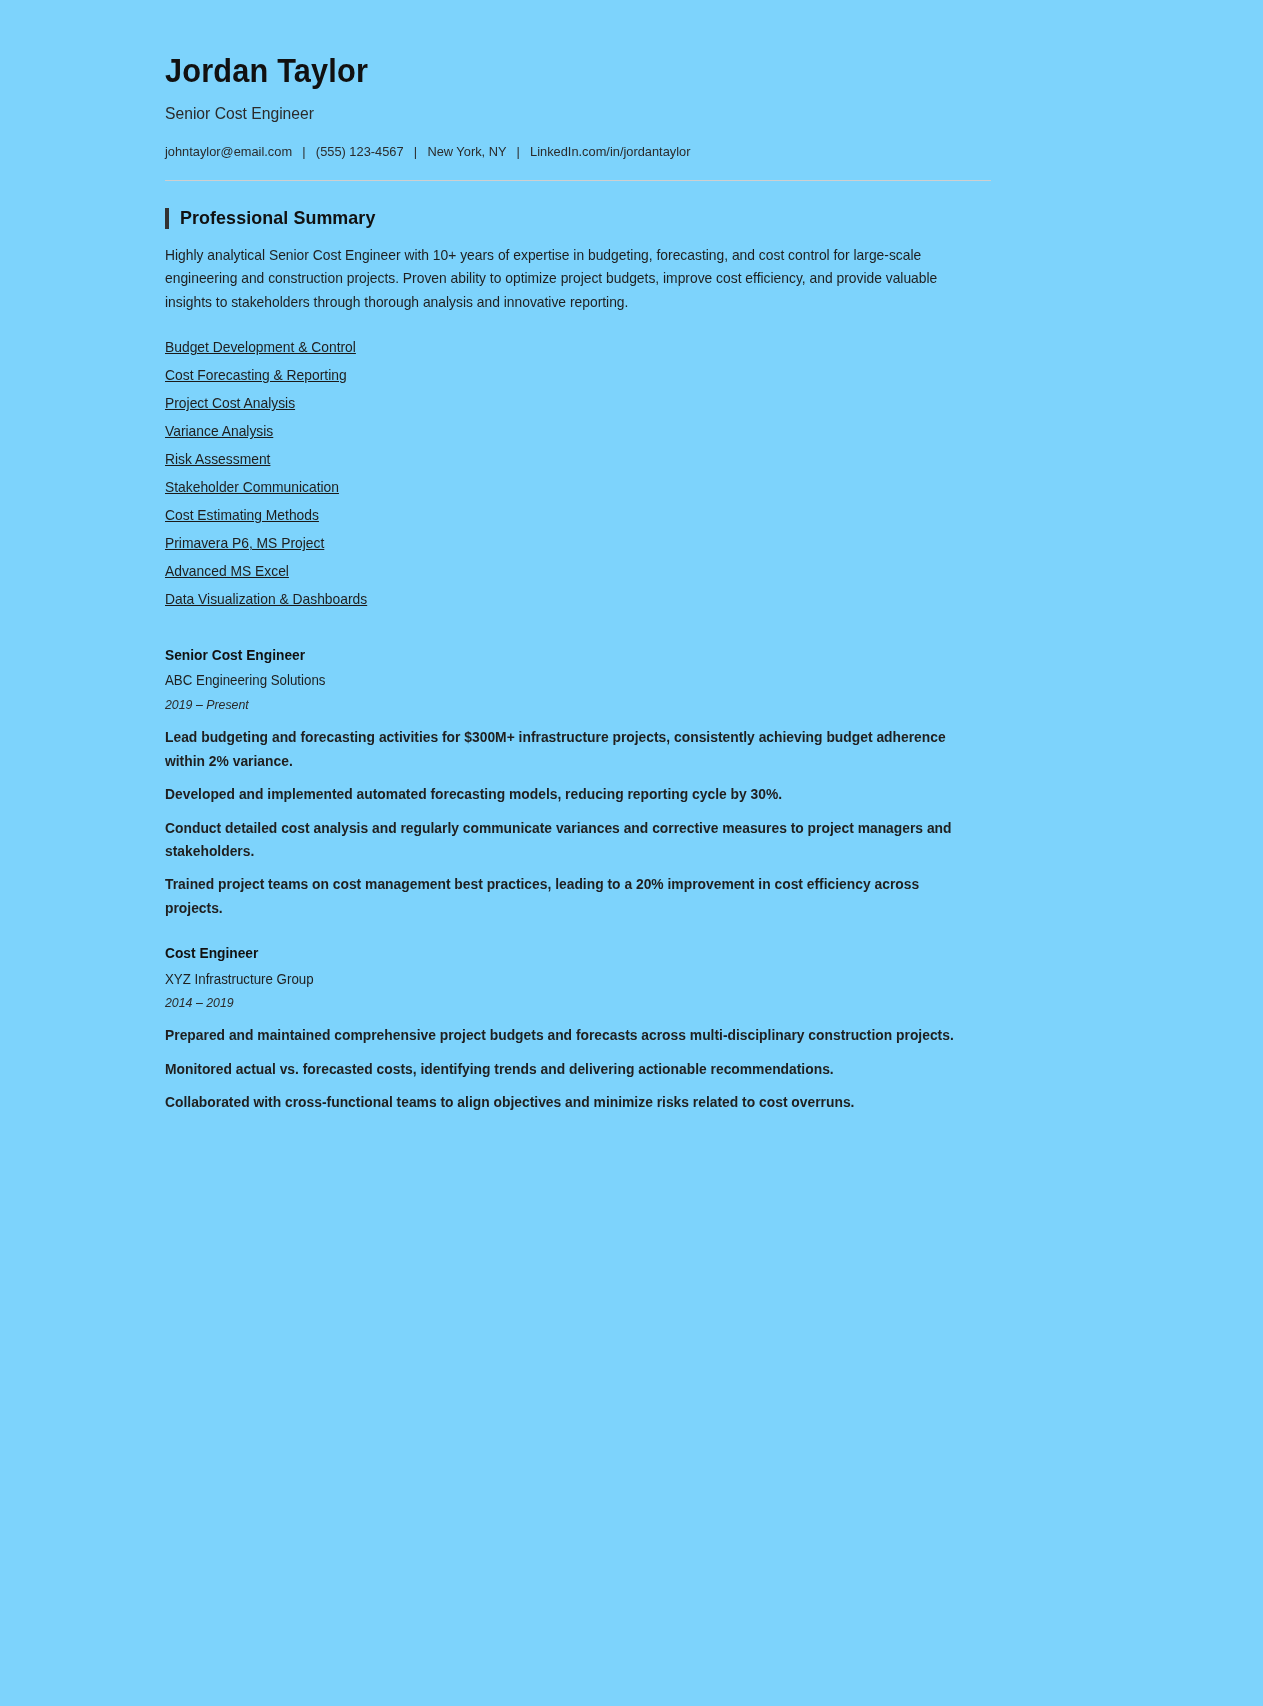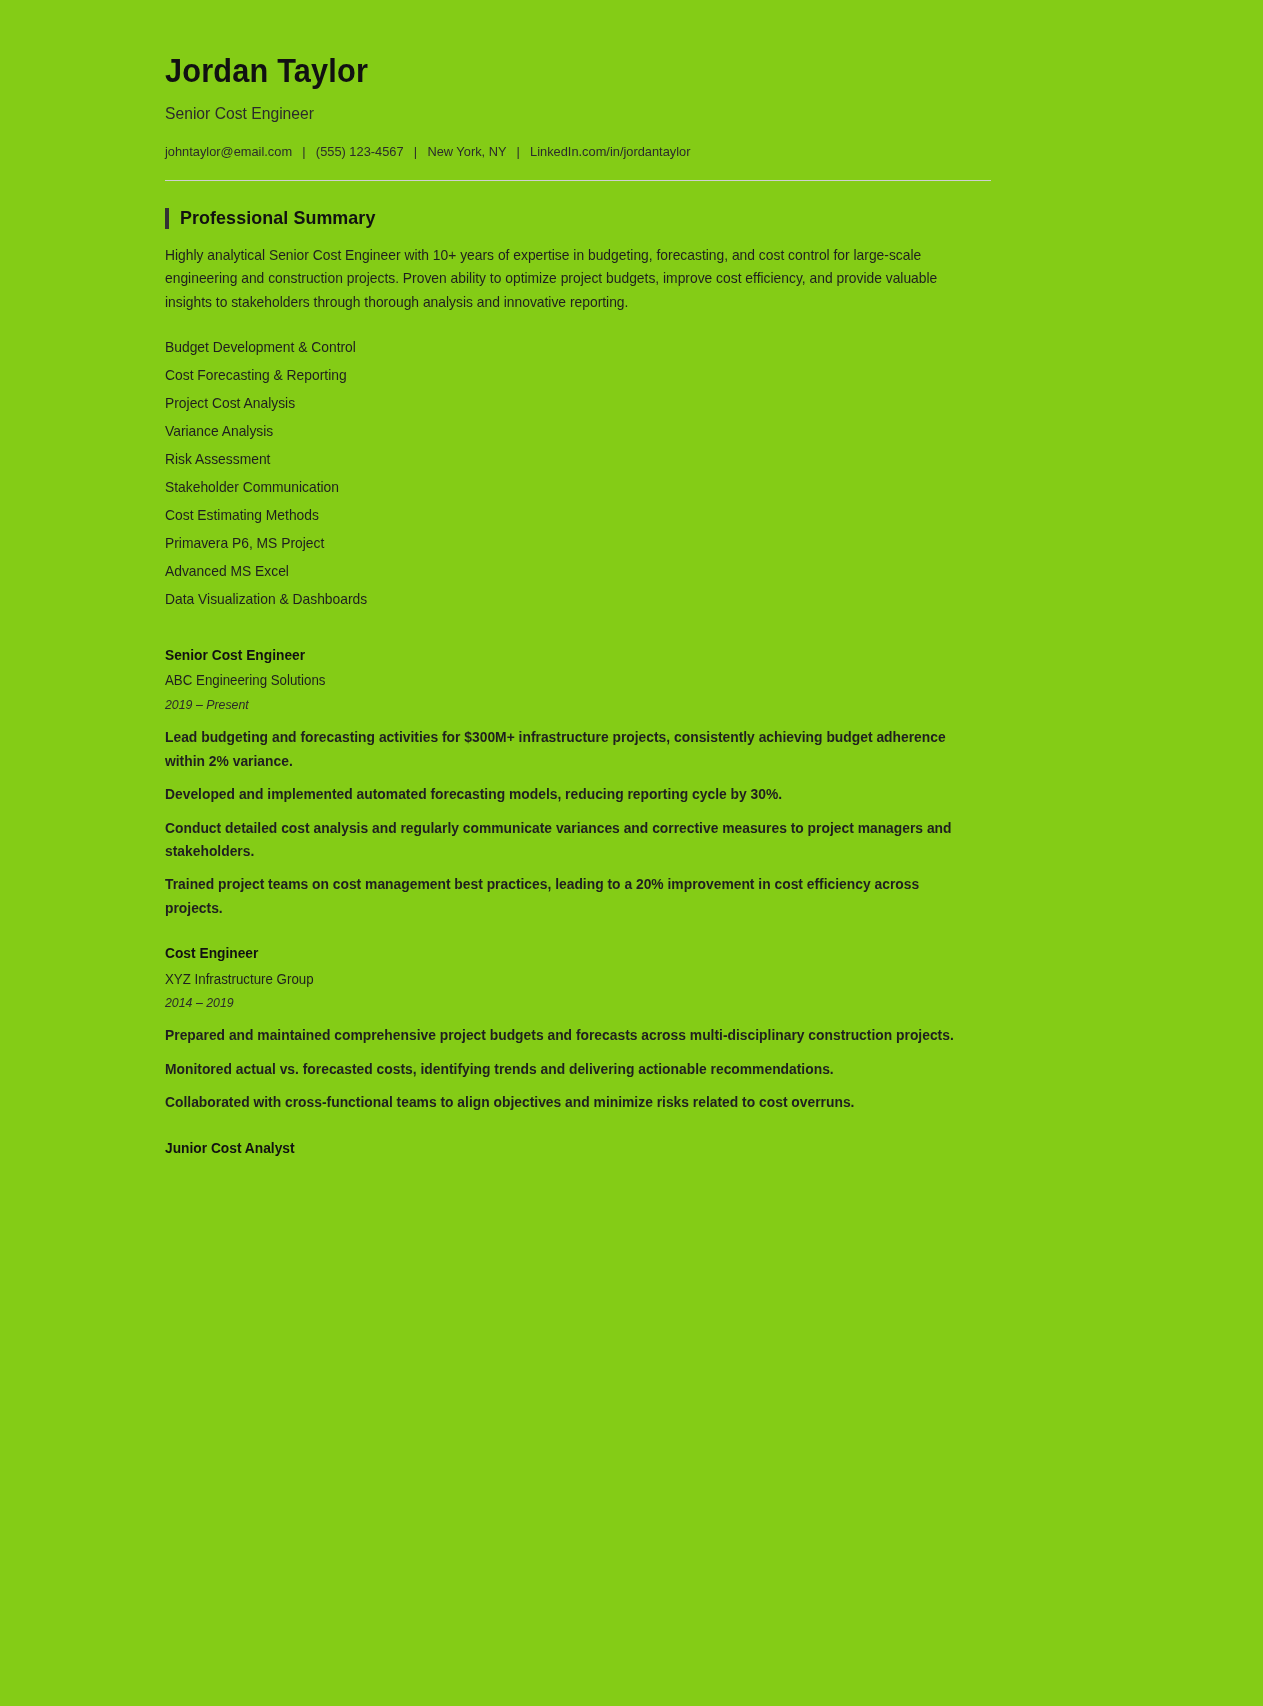--- a/index.html
+++ b/index.html
@@ -13,21 +13,21 @@
     height: 1706px;
     font-family: "Liberation Sans", "DejaVu Sans", sans-serif;
     color: #1a1a1a;
     overflow: hidden;
   }
 
   .page {
     position: relative;
     width: 1263px;
     height: 1706px;
-    background: #84cc16;
+    background: #7dd3fc;
   }
 
   
   .doc-clip {
     position: absolute;
     left: 0;
     top: 0;
     width: 1263px;
     height: 1196px;
     overflow: hidden;
@@ -117,20 +117,21 @@
     width: 826px;
     transform: scaleX(0.955);
     transform-origin: left top;
   }
 
   
   .skills {
     list-style: none;
     margin: 10px 0 0 0;
     padding: 0;
+    text-decoration: underline;
   }
   .skill {
     font-size: 14.5px;
     color: #1f1f1f;
     line-height: 1.0;
     padding: 0 0 13.5px 0;
     transform: scaleX(0.955);
     transform-origin: left center;
   }
 
@@ -243,21 +244,18 @@
             <div class="job">
               <div class="job-title">Cost Engineer</div>
               <div class="job-company">XYZ Infrastructure Group</div>
               <div class="job-dates">2014 – 2019</div>
               <ul class="bullets">
                 <li class="bullet">Prepared and maintained comprehensive project budgets and forecasts across multi-disciplinary construction projects.</li>
                 <li class="bullet">Monitored actual vs. forecasted costs, identifying trends and delivering actionable recommendations.</li>
                 <li class="bullet">Collaborated with cross-functional teams to align objectives and minimize risks related to cost overruns.</li>
               </ul>
             </div>
-            <div class="job">
-              <div class="job-title">Junior Cost Analyst</div>
-            </div>
           </div>
       </div>
 
     </div>
   </div>
 </div>
 
 </body></html>

